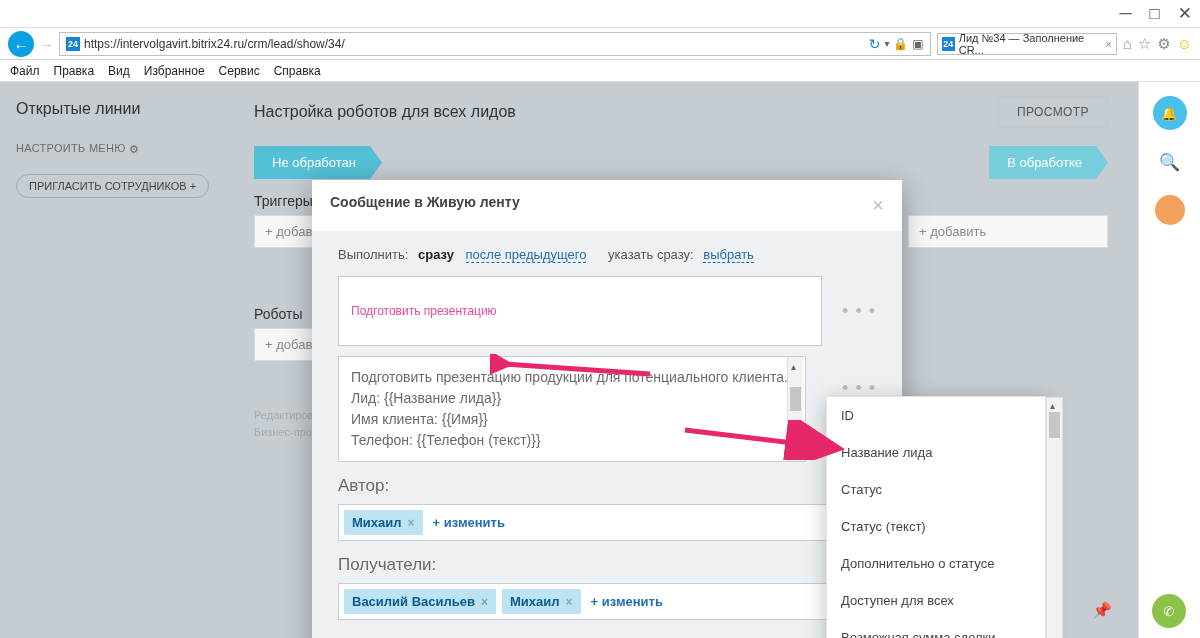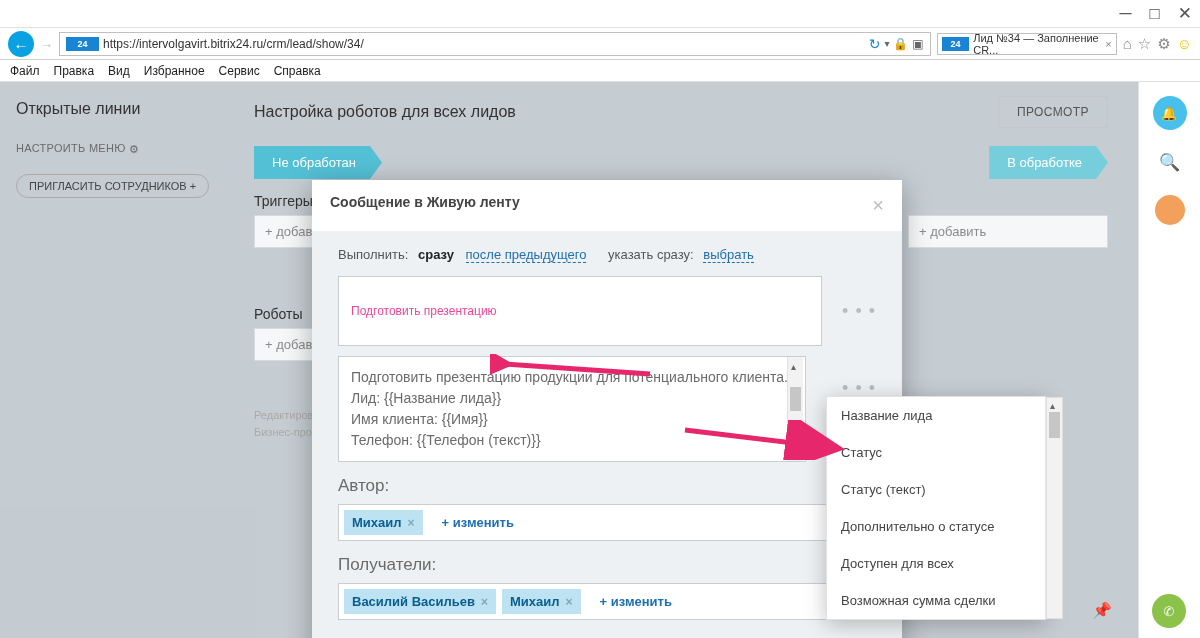--- a/index.html
+++ b/index.html
@@ -51,32 +51,32 @@
 .title-box{border:1px solid #c9ced2;background:#fff;padding:27px 12px;color:#ec4899;font-size:12px;display:flex;align-items:center}
 .dots{color:#bbb;font-size:18px;margin-left:12px;letter-spacing:1px}
 .msg-box{margin-top:10px;border:1px solid #c9ced2;background:#fff;padding:10px 12px;color:#6b6b6b;font-size:14px;line-height:1.5;position:relative}
 .msg-box .sb{position:absolute;right:2px;top:0;bottom:0;width:16px;background:#f2f2f2;border-left:1px solid #e0e0e0}
 .msg-box .sb .thumb{position:absolute;right:2px;top:30px;width:11px;height:24px;background:#c6c6c6}
 .msg-box .sb .arr{position:absolute;left:3px;font-size:10px;color:#666}
 .label{margin-top:14px;font-size:17px;color:#6b6b6b}
 .chip-row{margin-top:8px;border:1px solid #c9ced2;background:#fff;padding:5px;display:flex;gap:6px;align-items:center}
 .chip{background:#bde3f3;padding:5px 8px;color:#0a5d8f;font-size:13px;font-weight:bold;display:flex;align-items:center;gap:6px}
 .chip .x{color:#7fa8bb;font-size:12px}
-.change{color:#1f6fb2;font-size:13px;font-weight:bold;margin-left:13px}
+.change{color:#1f6fb2;font-size:13px;font-weight:bold;margin-left:4px}
 .modal-f{padding:18px 26px;display:flex;gap:18px;align-items:center}
 .cancel{color:#d84a2f;font-size:12px;font-weight:bold;letter-spacing:.3px}
 .dropdown{position:absolute;left:826px;top:314px;width:220px;background:#fff;box-shadow:0 4px 20px rgba(0,0,0,.25);z-index:60;border:1px solid #e2e2e2}
 .dropdown .it{padding:11px 14px;font-size:13px;color:#444;cursor:pointer}
 .dropdown .sb2{position:absolute;right:-18px;top:0;bottom:0;width:17px;background:#f2f2f2;border:1px solid #e0e0e0}
 .dropdown .sb2 .th{position:absolute;top:14px;right:2px;width:11px;height:26px;background:#c6c6c6}
 .arrow{position:absolute;z-index:70}
 .arrow svg{display:block}
 .gear{display:inline-block;vertical-align:middle}
 .title-wrap{display:flex;align-items:center;gap:8px}
-.ico24{width:33px;height:14px;background:#1a84d4;color:#fff;font-size:9px;display:inline-flex;align-items:center;justify-content:center;font-weight:bold}
+.ico24{width:14px;height:14px;background:#1a84d4;color:#fff;font-size:9px;display:inline-flex;align-items:center;justify-content:center;font-weight:bold}
 .refresh{font-size:14px;color:#1a84d4}
 .lock{font-size:12px;color:#666}
 .hint{font-size:11px;color:#aaa;margin-top:46px;line-height:1.5}
 </style>
 </head>
 <body>
 
 <div class="winbar">
   <span>─</span>
   <span>□</span>
@@ -215,20 +215,21 @@
         <span class="change">+ изменить</span>
       </div>
     </div>
     <div class="modal-f">
       <button class="btn-green">СОХРАНИТЬ</button>
       <span class="cancel">ОТМЕНИТЬ</span>
     </div>
   </div>
 
   <div class="dropdown">
+    <div class="it">ID</div>
     <div class="it">Название лида</div>
     <div class="it">Статус</div>
     <div class="it">Статус (текст)</div>
     <div class="it">Дополнительно о статусе</div>
     <div class="it">Доступен для всех</div>
     <div class="it">Возможная сумма сделки</div>
 
     <div class="sb2">
       <span style="position:absolute;top:2px;left:3px;font-size:10px;color:#666">▴</span>
       <div class="th"></div>

